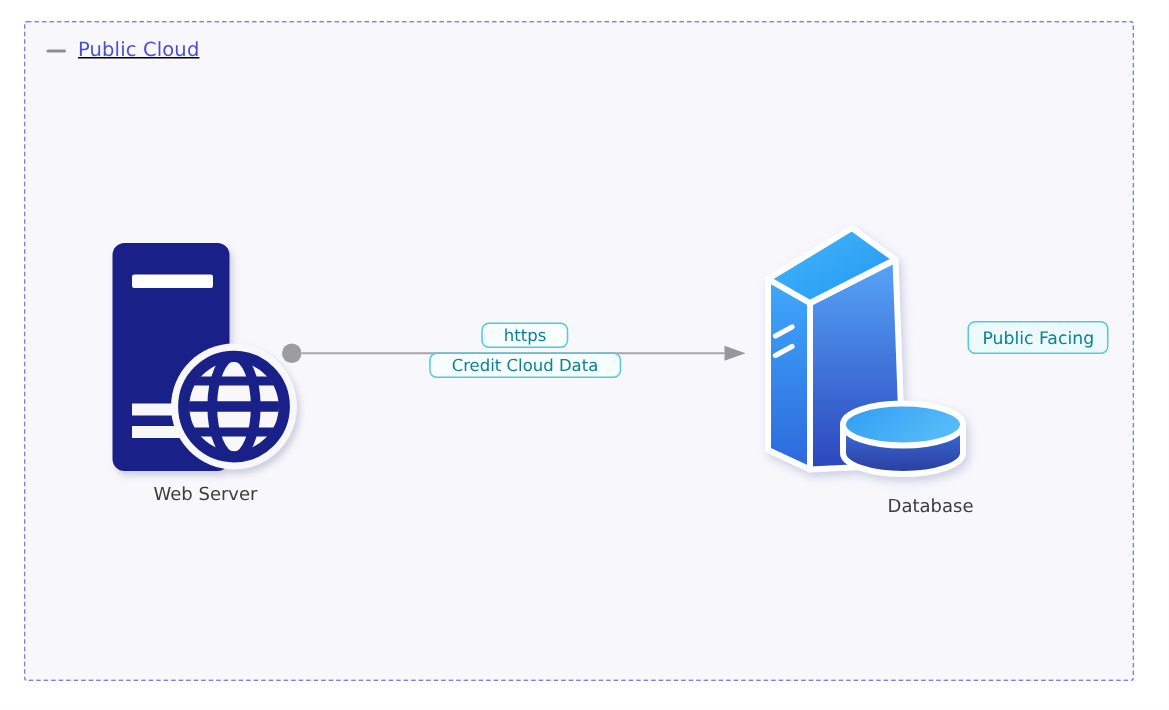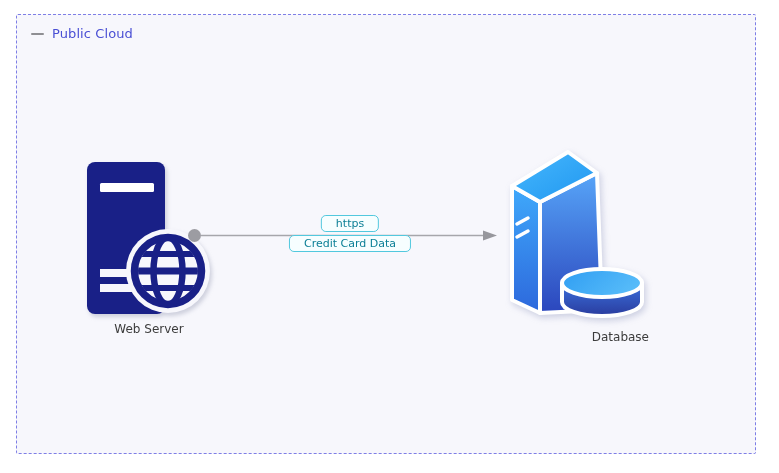--- a/index.html
+++ b/index.html
@@ -16,38 +16,38 @@
   .trust-boundary {
     position: absolute;
     left: 16px; top: 14px;
     width: 740px; height: 440px;
     border: 1.5px dashed var(--boundary-border, #7e7ee6);
     background: var(--boundary-fill, #f7f7fc);
     border-radius: 2px;
   }
   .boundary-header {
     position: absolute; left: 14px; top: 11px;
-    display: flex; align-items: center; gap: 8px;
+    display: flex; align-items: center; gap: 8px; text-decoration: underline;
   }
   .boundary-dash {
     display: inline-block; width: 13px; height: 2px;
     background: #8f8f93; border-radius: 1px;
   }
   .boundary-label {
     font-size: 13px; color: var(--boundary-label, #4a4fd4);
     letter-spacing: 0.1px;
   }
 
   
   .node { position: absolute; text-align: center; }
   .node-label {
     font-size: 12px; color: var(--node-label, #3c3c3c);
     margin-top: 2px; white-space: nowrap;
   }
-  .node-webserver { left: 84px; top: 158px; width: 130px; }
+  .node-webserver { left: 72px; top: 158px; width: 130px; }
   .node-database  { left: 497px; top: 146px; width: 152px; text-align: right; }
 
   .node-webserver svg { filter: drop-shadow(2px 3px 2px rgba(110,115,150,0.30)); }
   .node-database  svg { filter: drop-shadow(2px 3px 3px rgba(110,120,170,0.30)); }
 
   
   .connector { position: absolute; left: 186px; top: 227px; width: 314px; height: 17px; }
 
   
   .pill {
@@ -107,21 +107,21 @@
     <div class="node-label">Web Server</div>
   </div>
 
   <svg class="connector" viewBox="0 0 314 17">
     <circle cx="8.5" cy="8.5" r="6.5" fill="#9c9ca2"></circle>
     <line x1="15" y1="8.5" x2="297" y2="8.5" stroke="#a6a6ab" stroke-width="1.4"></line>
     <polygon points="297,3.5 311,8.5 297,13.5" fill="#97979d"></polygon>
   </svg>
 
   <div class="pill pill-https">https</div>
-  <div class="pill pill-ccd">Credit Card Data</div>
+  <div class="pill pill-ccd">Credit Cloud Data</div>
 
   <div class="node node-database">
     <svg width="152" height="178" viewBox="0 0 152 178">
       <defs>
         <linearGradient id="gTop" x1="0" y1="0" x2="1" y2="1">
           <stop offset="0" stop-color="#47b8fd"></stop>
             <stop offset="1" stop-color="#1f96f0"></stop>
         </linearGradient>
         <linearGradient id="gLeft" x1="0" y1="0" x2="0" y2="1">
           <stop offset="0" stop-color="#3fa9fb"></stop>
@@ -153,14 +153,15 @@
       </g>
 
       <g stroke="#ffffff" stroke-width="4" stroke-linejoin="round">
         <path d="M 65,137 L 65,156 A 40 14 0 0 0 145,156 L 145,137 Z" fill="url(#gCylBody)"></path>
         <ellipse cx="105" cy="137" rx="40" ry="14" fill="url(#gCylTop)"></ellipse>
       </g>
     </svg>
     <div class="node-label">Database</div>
   </div>
 
+  <div class="pill pill-badge">Public Facing</div>
 
 </div>
 
 </body></html>

